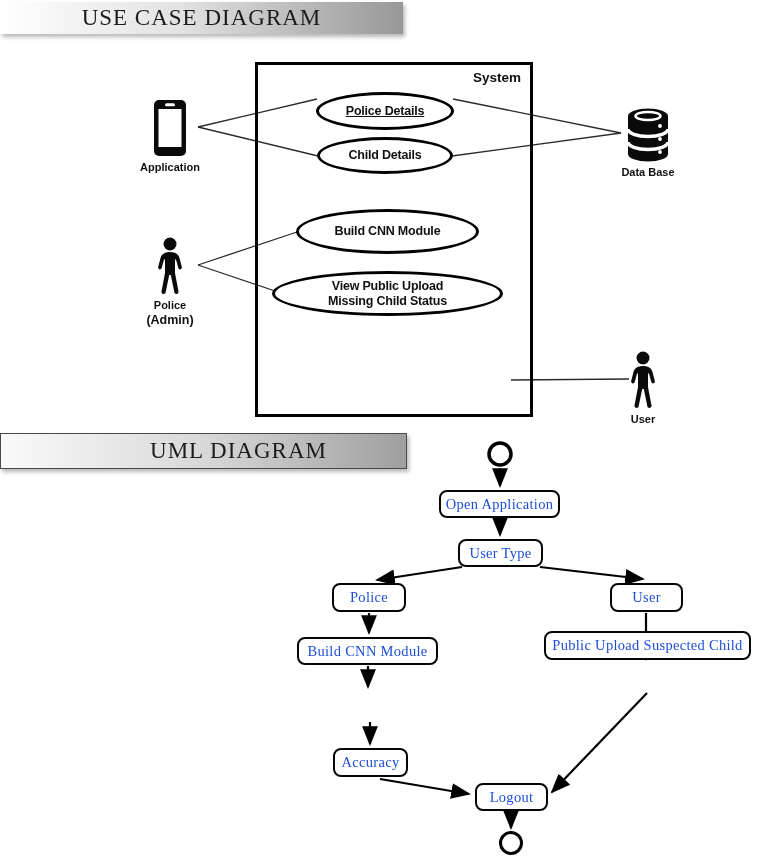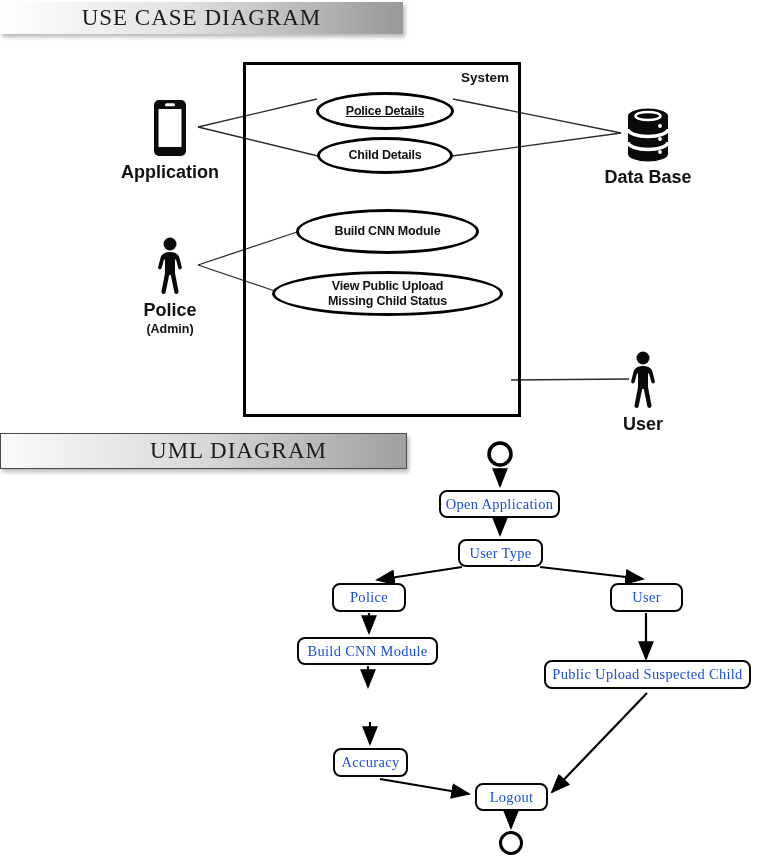--- a/index.html
+++ b/index.html
@@ -13,29 +13,29 @@
   .usecase-title{left:0;top:2px;width:403px;height:32px;font-size:23px;letter-spacing:1px;
                  background:linear-gradient(90deg,#ffffff 0%,#e2e2e2 45%,#989898 100%);
                  box-shadow:2px 3px 4px rgba(0,0,0,0.28);}
   .uml-title{left:0;top:433px;width:405px;height:34px;font-size:23px;letter-spacing:1px;
              border:1px solid #4a4a4a;
              background:linear-gradient(90deg,#fafafa 0%,#d8d8d8 50%,#9f9f9f 100%);
              box-shadow:2px 3px 4px rgba(0,0,0,0.28);}
   .uml-title span{margin-left:70px;}
 
   
-  .system-box{position:absolute;left:243px;top:62px;width:278px;height:355px;
+  .system-box{position:absolute;left:255px;top:62px;width:278px;height:355px;
               border:3px solid #000;box-sizing:border-box;z-index:2;background:transparent;padding-left:48px;}
   .system-label{position:absolute;top:5px;right:9px;font-size:13.5px;font-weight:bold;color:#111;}
   .ellipse{position:absolute;border:3px solid #000;border-radius:50%;background:#fff;
            display:flex;flex-direction:column;align-items:center;justify-content:center;
            box-sizing:border-box;z-index:3;text-align:center;
            font-size:12.5px;font-weight:bold;color:#111;line-height:1.2;letter-spacing:-0.2px;}
   .actor{position:absolute;display:flex;flex-direction:column;align-items:center;z-index:3;}
-  .actor .cap{font-size:18px;font-weight:bold;color:#111;line-height:1.25;margin-top:4px;text-align:center;}
+  .actor .cap{font-size:11px;font-weight:bold;color:#111;line-height:1.25;margin-top:4px;text-align:center;}
   .actor .cap2{font-size:12.5px;font-weight:bold;color:#111;line-height:1.25;text-align:right;}
 
   
   .node{position:absolute;border:2.5px solid #060606;border-radius:8px;background:#fff;
         display:flex;align-items:center;justify-content:center;box-sizing:border-box;z-index:3;
         font-family:"Liberation Serif",serif;font-size:14.5px;color:#1d4ed8;white-space:nowrap;
         letter-spacing:0.3px;}
   .ucl{stroke:#2a2a2a;stroke-width:1.3;fill:none;}
   .arr{stroke:#000;stroke-width:2.2;fill:none;}
   .term{fill:#fff;stroke:#000;}
@@ -150,21 +150,21 @@
   </div>
   <div class="node" style="left:332px;top:583px;width:74px;height:29px;">
     <span>Police</span>
   </div>
   <div class="node" style="left:610px;top:583px;width:73px;height:29px;">
     <span>User</span>
   </div>
   <div class="node" style="left:297px;top:637px;width:141px;height:28px;">
     <span>Build CNN Module</span>
   </div>
-  <div class="node" style="left:544px;top:660px;width:207px;height:29px;">
+  <div class="node" style="left:544px;top:631px;width:207px;height:29px;">
     <span>Public Upload Suspected Child</span>
   </div>
   <div class="node" style="left:333px;top:748px;width:75px;height:29px;">
     <span>Accuracy</span>
   </div>
   <div class="node" style="left:475px;top:783px;width:73px;height:28px;">
     <span>Logout</span>
   </div>
 
 </div>

